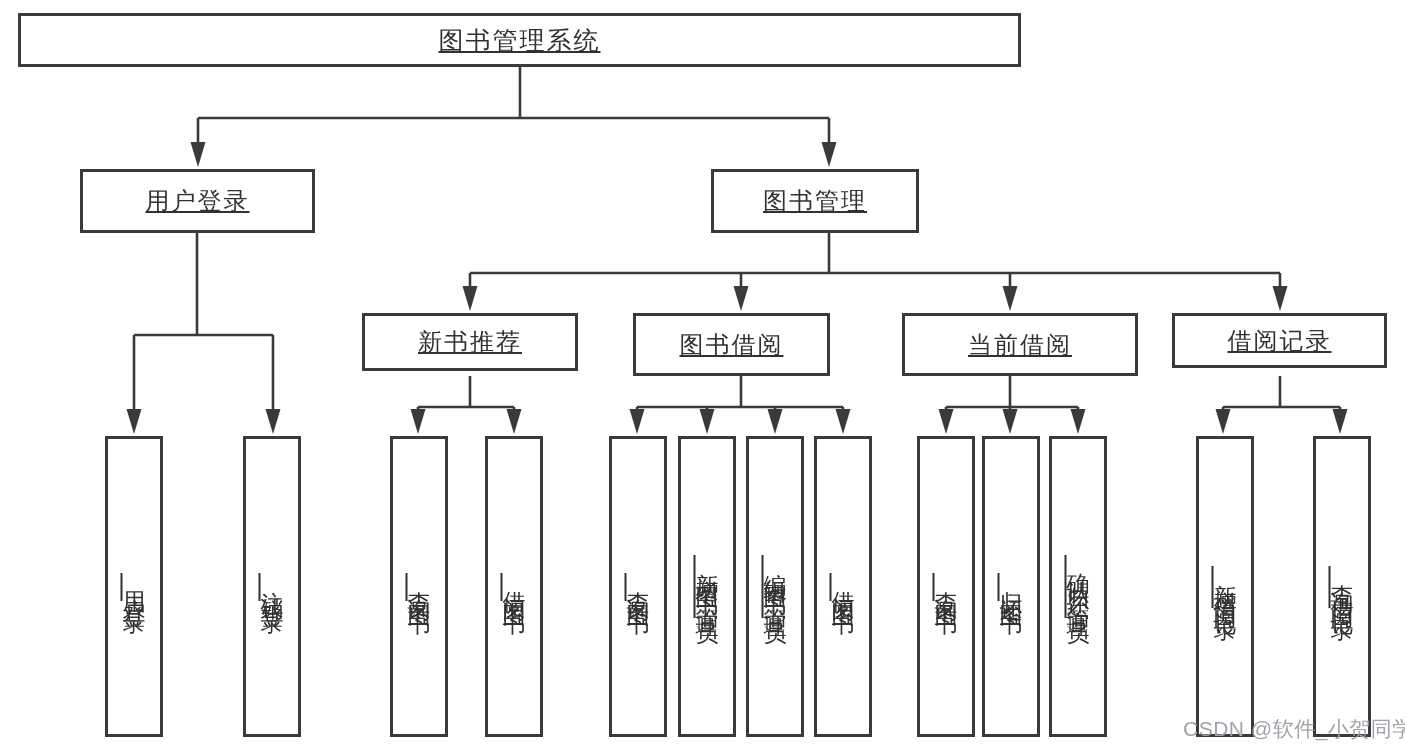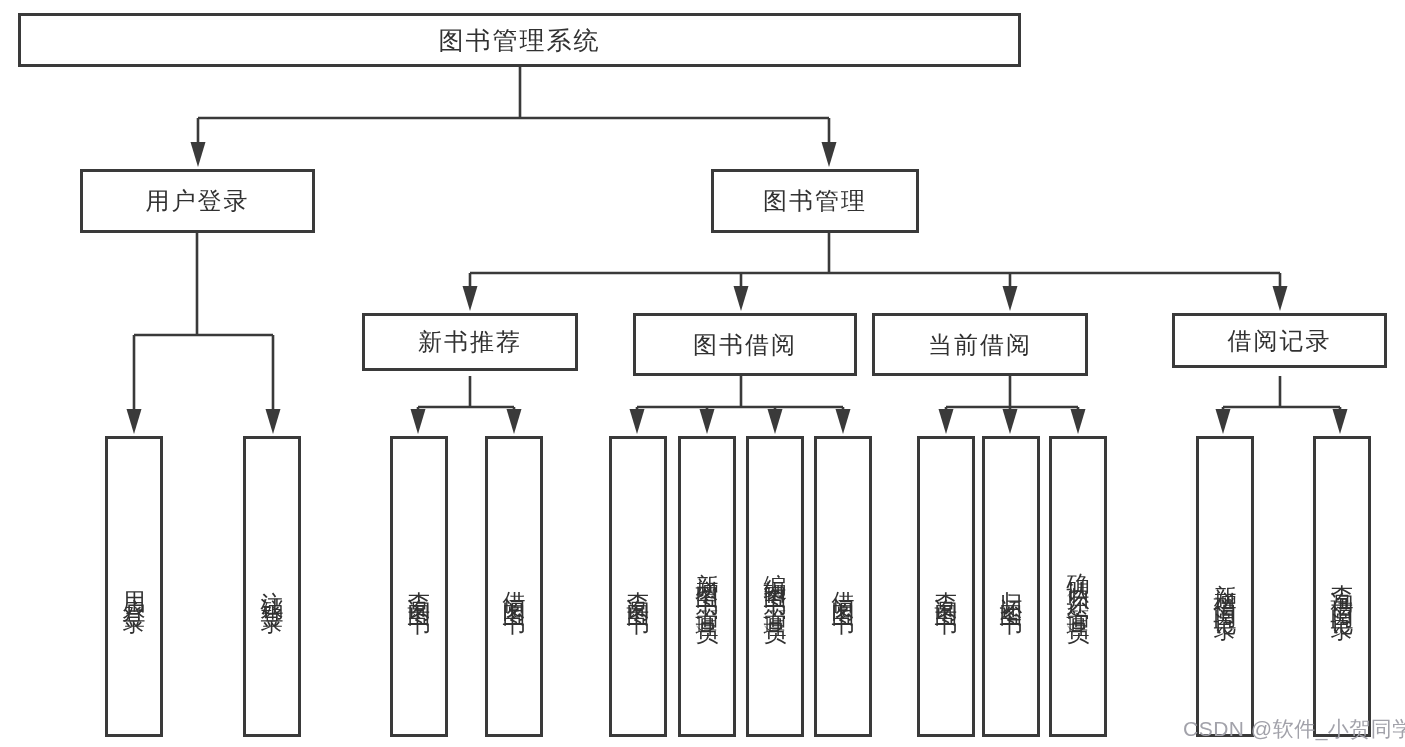--- a/index.html
+++ b/index.html
@@ -10,21 +10,21 @@
   }
   html,body{margin:0;padding:0;background:var(--bg);}
   #canvas{
     position:relative;width:1405px;height:747px;background:var(--bg);
     font-family:"Liberation Sans","DejaVu Sans",sans-serif;
     color:var(--text);overflow:hidden;
   }
   #connector-svg{position:absolute;left:0;top:0;color:var(--line);}
   .box{
     position:absolute;box-sizing:border-box;border:3px solid var(--line);
-    background:#fff;display:flex;align-items:center;justify-content:center;
+    background:#fff;display:flex;align-items:center;justify-content:center;text-decoration:underline;
   }
   .box.h span{font-size:24px;letter-spacing:2px;white-space:nowrap;}
   .box.root span{font-size:25px;letter-spacing:2px;}
   .box.v{top:436px;width:58px;height:301px;}
   .box.v span{
     writing-mode:vertical-rl;text-orientation:mixed;
     font-size:23px;letter-spacing:7px;line-height:1;white-space:nowrap;
   }
   #watermark{
     position:absolute;left:1183px;top:715px;font-size:21px;
@@ -86,24 +86,24 @@
   <div class="box h" style="left:80px;top:169px;width:235px;height:64px">
     <span>用户登录</span>
   </div>
   <div class="box h" style="left:711px;top:169px;width:208px;height:64px">
     <span>图书管理</span>
   </div>
 
   <div class="box h" style="left:362px;top:313px;width:216px;height:58px">
     <span>新书推荐</span>
   </div>
-  <div class="box h" style="left:633px;top:313px;width:224px;height:63px">
+  <div class="box h" style="left:633px;top:313px;width:197px;height:63px">
     <span>图书借阅</span>
   </div>
-  <div class="box h" style="left:872px;top:313px;width:216px;height:63px">
+  <div class="box h" style="left:902px;top:313px;width:236px;height:63px">
     <span>当前借阅</span>
   </div>
   <div class="box h" style="left:1172px;top:313px;width:215px;height:55px">
     <span>借阅记录</span>
   </div>
 
   <div class="box v" style="left:105px">
     <span>用户登录</span>
   </div>
   <div class="box v" style="left:243px">

